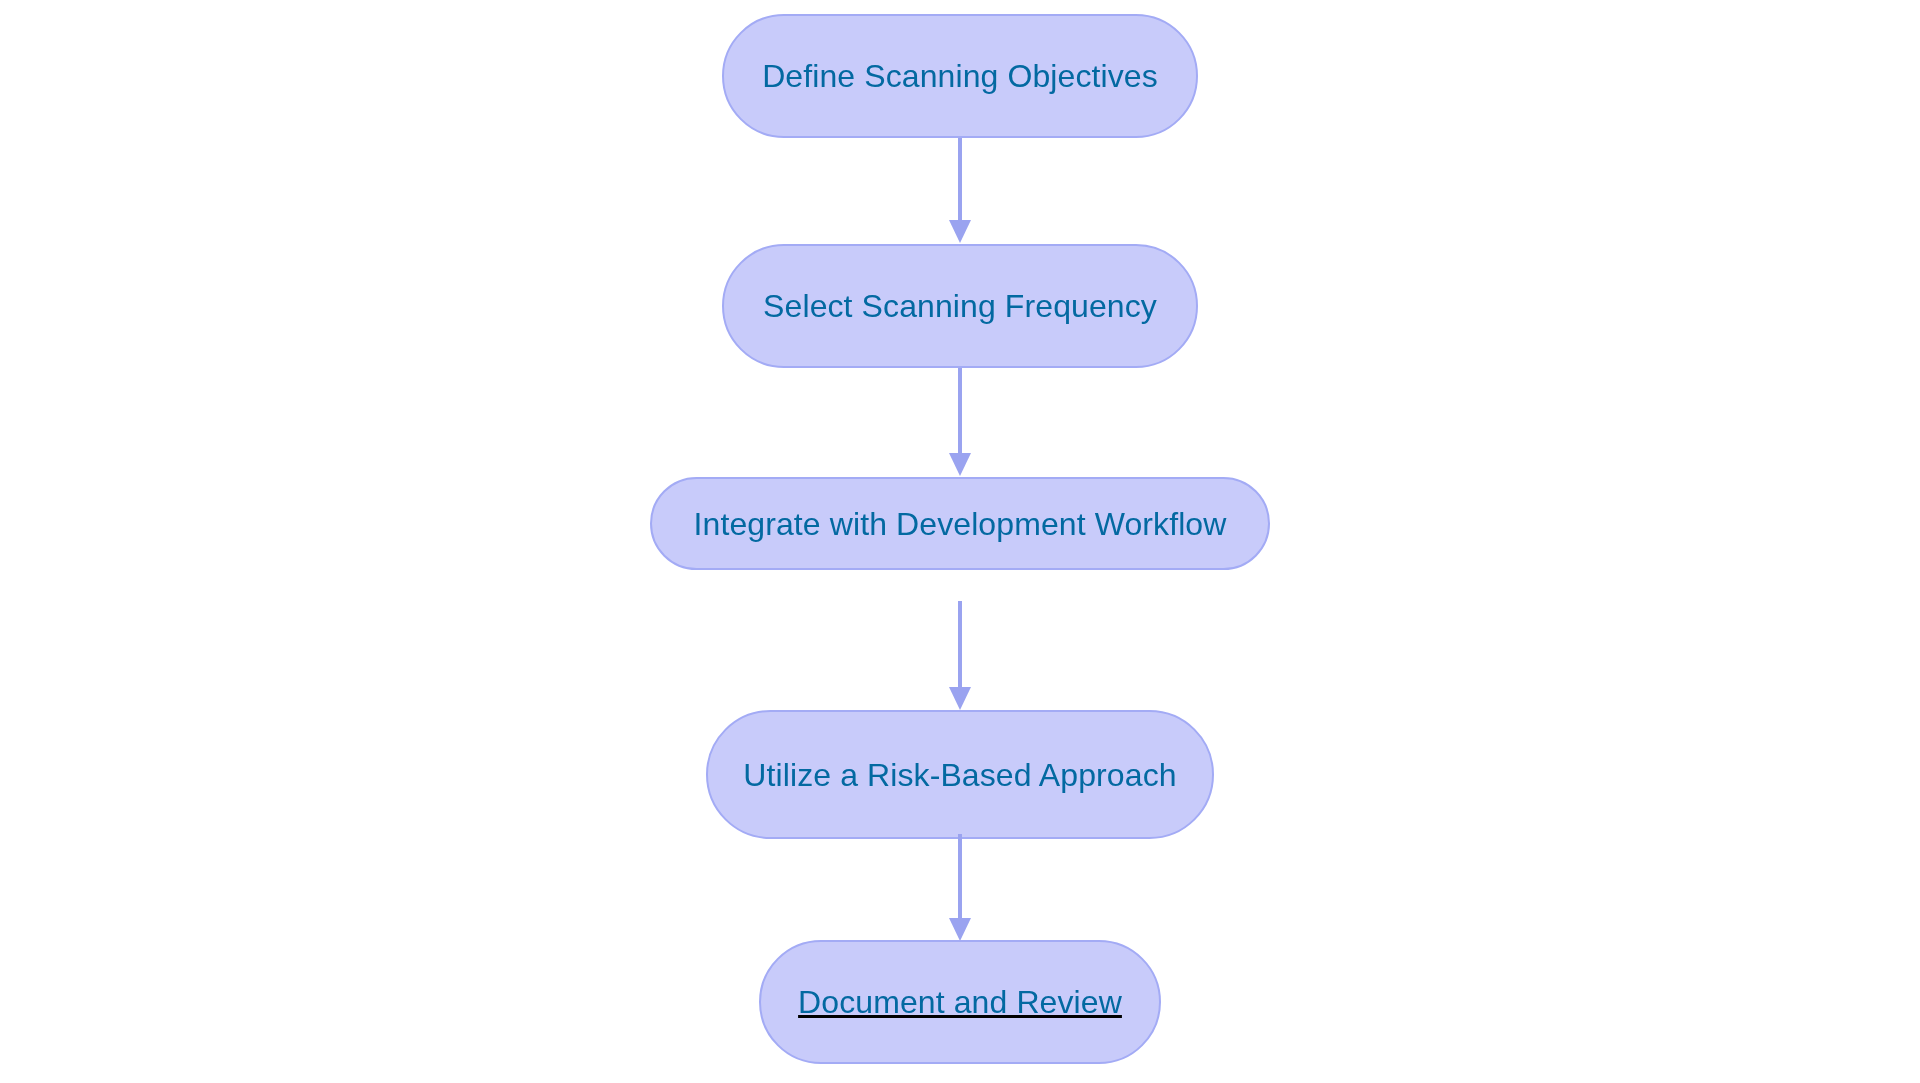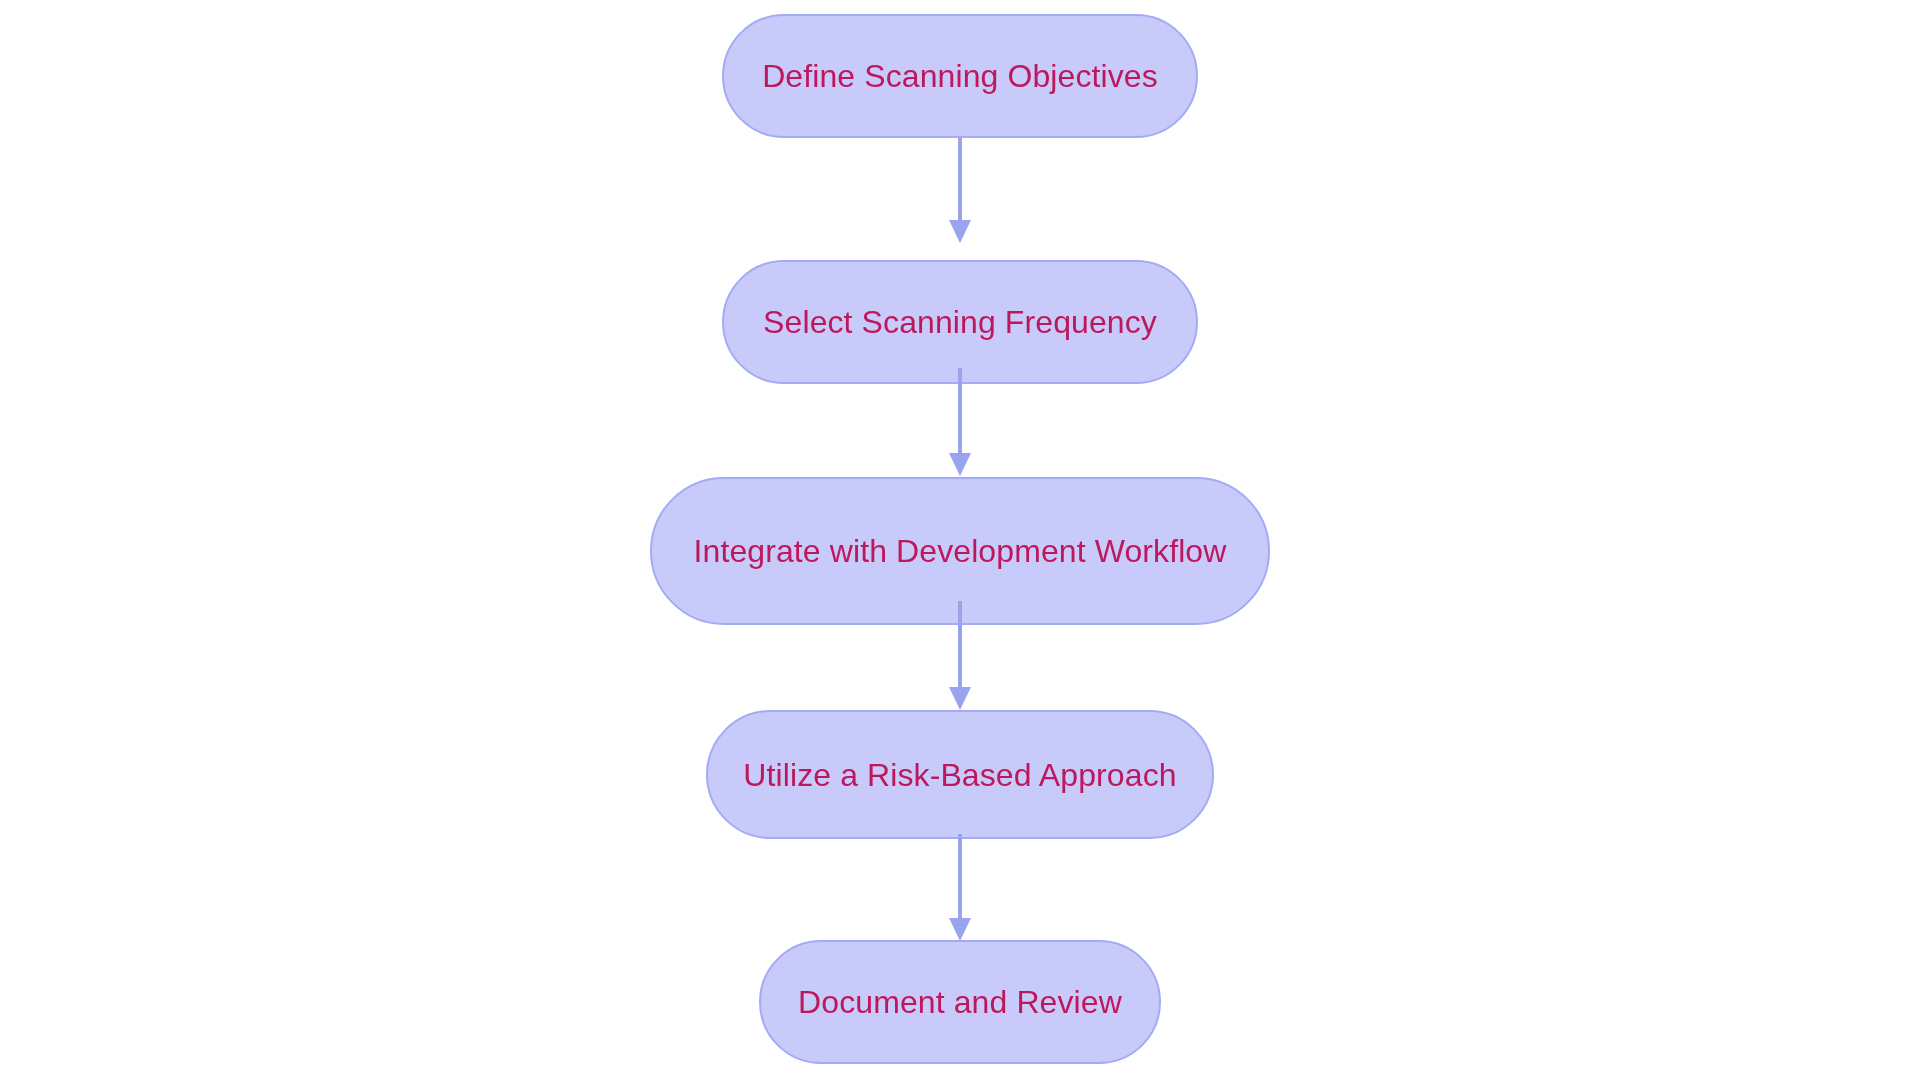--- a/index.html
+++ b/index.html
@@ -29,21 +29,21 @@
     background: #c8cbfa;
     border: 2px solid #a3abf5;
     border-radius: 9999px;
     display: flex;
     align-items: center;
     justify-content: center;
     transform: translateX(-50%);
     left: 960px;
   }
   .node-label {
-    color: #be185d;
+    color: #0369a1;
     font-size: 32px;
     font-weight: 400;
     letter-spacing: 0.1px;
     line-height: 1;
     white-space: nowrap;
     text-align: right;
     font-family: "Liberation Sans", "DejaVu Sans", sans-serif;
   }
 
   
@@ -65,32 +65,32 @@
     <span class="node-label">Define Scanning Objectives</span>
   </div>
 
   <div class="edge" style="top:138px; height:106px;">
     <svg width="24" height="106" viewBox="0 0 24 106" aria-hidden="true">
       <line x1="12" y1="0" x2="12" y2="84" stroke="#9aa3f0" stroke-width="4"></line>
       <polygon points="1,82 23,82 12,105" fill="#9aa3f0"></polygon>
     </svg>
   </div>
 
-  <div class="node" style="top:260px; height:124px; width:476px;">
+  <div class="node" style="top:244px; height:124px; width:476px;">
     <span class="node-label">Select Scanning Frequency</span>
   </div>
 
   <div class="edge" style="top:368px; height:109px;">
     <svg width="24" height="109" viewBox="0 0 24 109" aria-hidden="true">
       <line x1="12" y1="0" x2="12" y2="87" stroke="#9aa3f0" stroke-width="4"></line>
       <polygon points="1,85 23,85 12,108" fill="#9aa3f0"></polygon>
     </svg>
   </div>
 
-  <div class="node" style="top:477px; height:148px; width:620px;">
+  <div class="node" style="top:477px; height:93px; width:620px;">
     <span class="node-label">Integrate with Development Workflow</span>
   </div>
 
   <div class="edge" style="top:601px; height:110px;">
     <svg width="24" height="110" viewBox="0 0 24 110" aria-hidden="true">
       <line x1="12" y1="0" x2="12" y2="88" stroke="#9aa3f0" stroke-width="4"></line>
       <polygon points="1,86 23,86 12,109" fill="#9aa3f0"></polygon>
     </svg>
   </div>
 
@@ -98,17 +98,17 @@
     <span class="node-label">Utilize a Risk-Based Approach</span>
   </div>
 
   <div class="edge" style="top:834px; height:108px;">
     <svg width="24" height="108" viewBox="0 0 24 108" aria-hidden="true">
       <line x1="12" y1="0" x2="12" y2="86" stroke="#9aa3f0" stroke-width="4"></line>
       <polygon points="1,84 23,84 12,107" fill="#9aa3f0"></polygon>
     </svg>
   </div>
 
-  <div class="node" style="top:940px; height:124px; width:402px;">
+  <div class="node" style="top:940px; height:124px; width:402px;text-decoration:underline;">
     <span class="node-label">Document and Review</span>
   </div>
 
 </div>
 
 </body></html>

